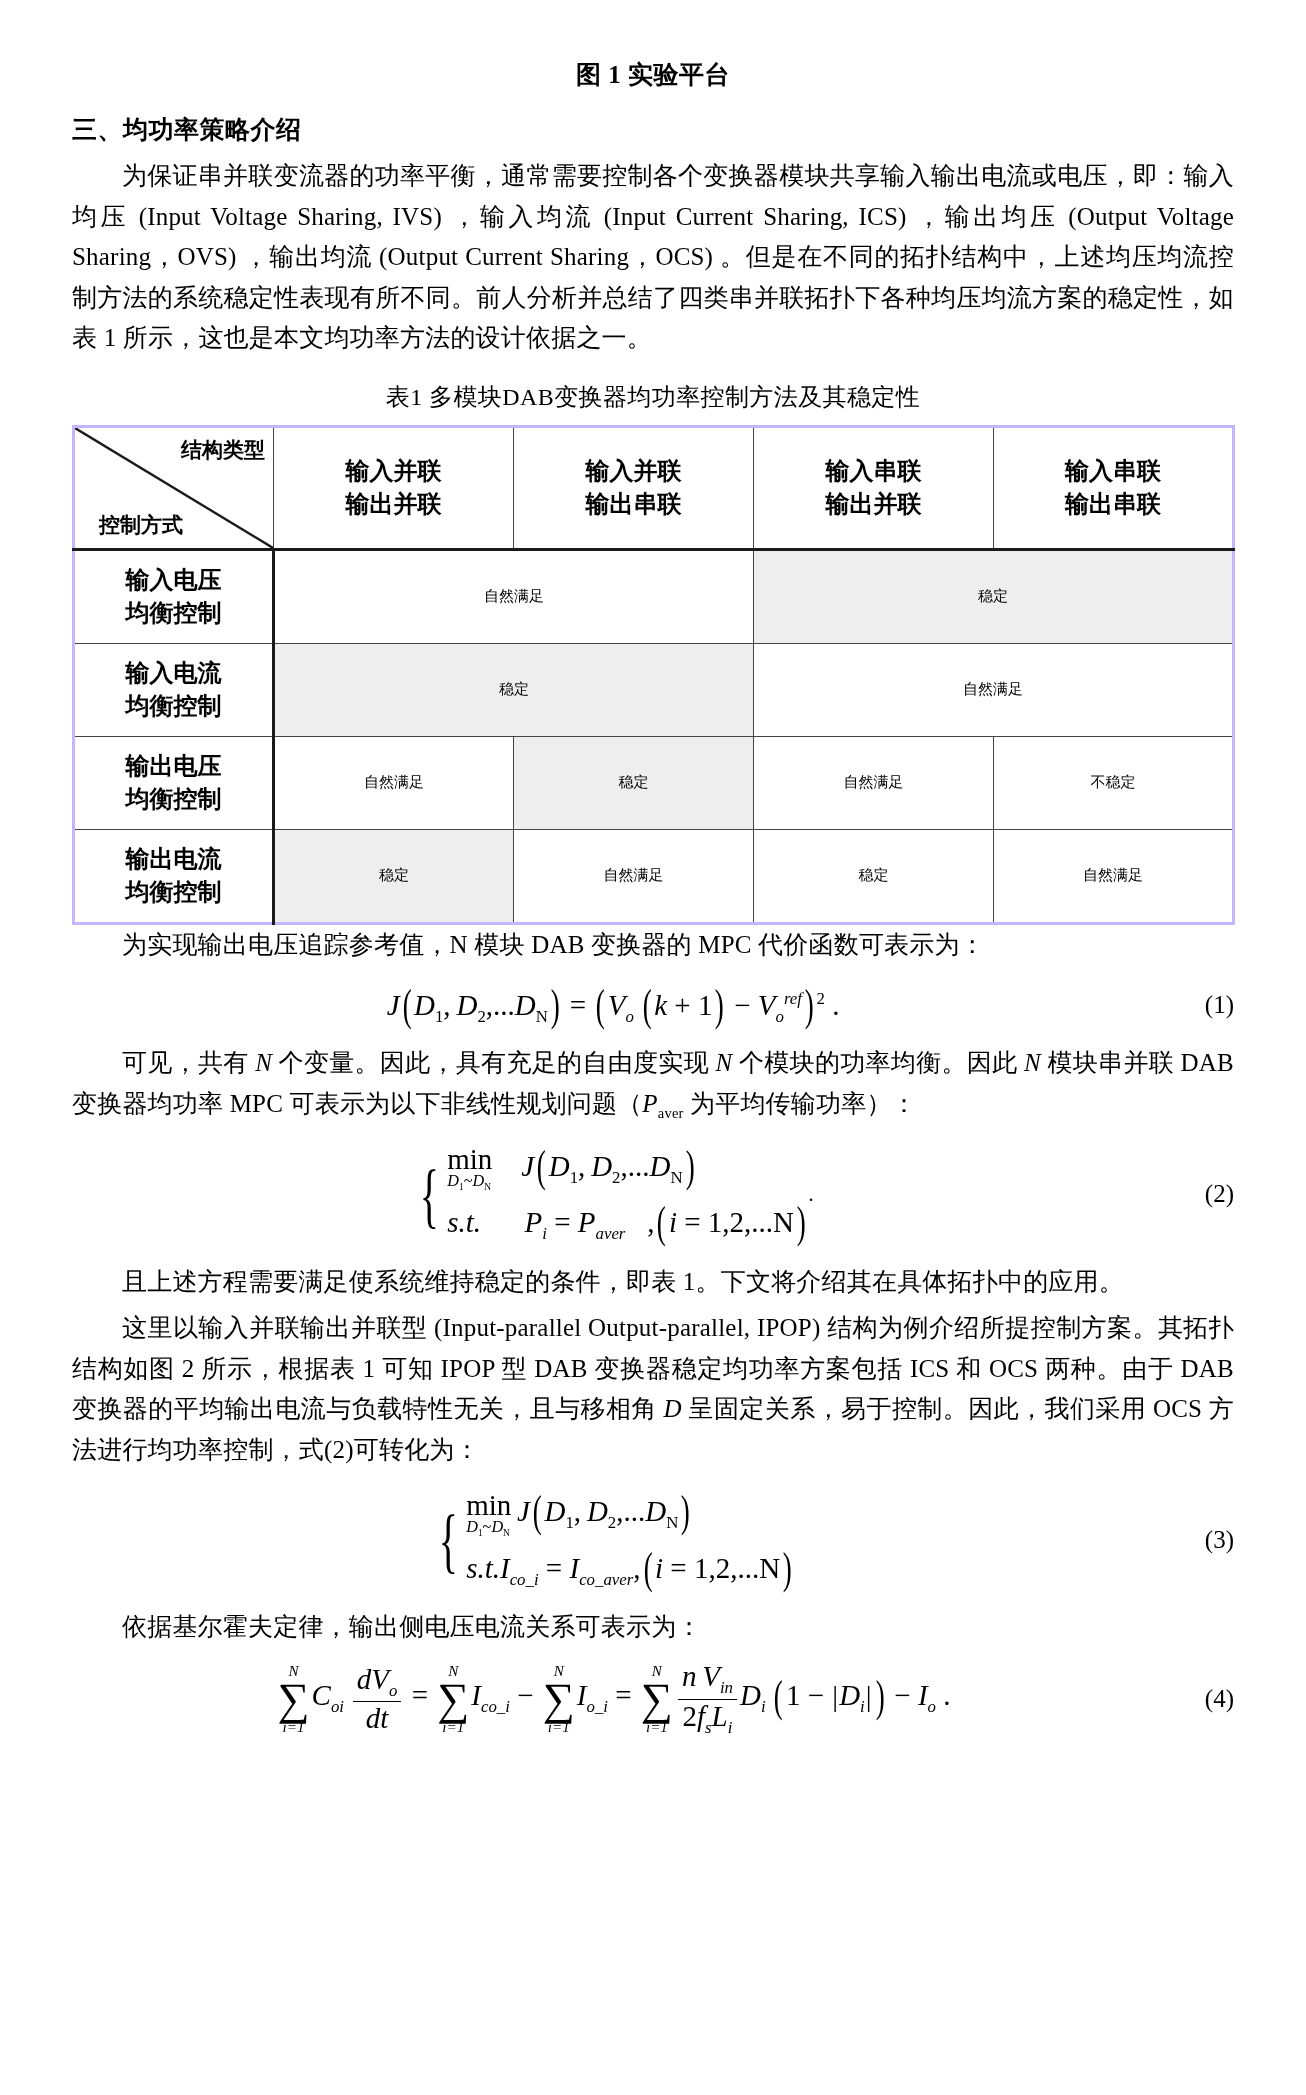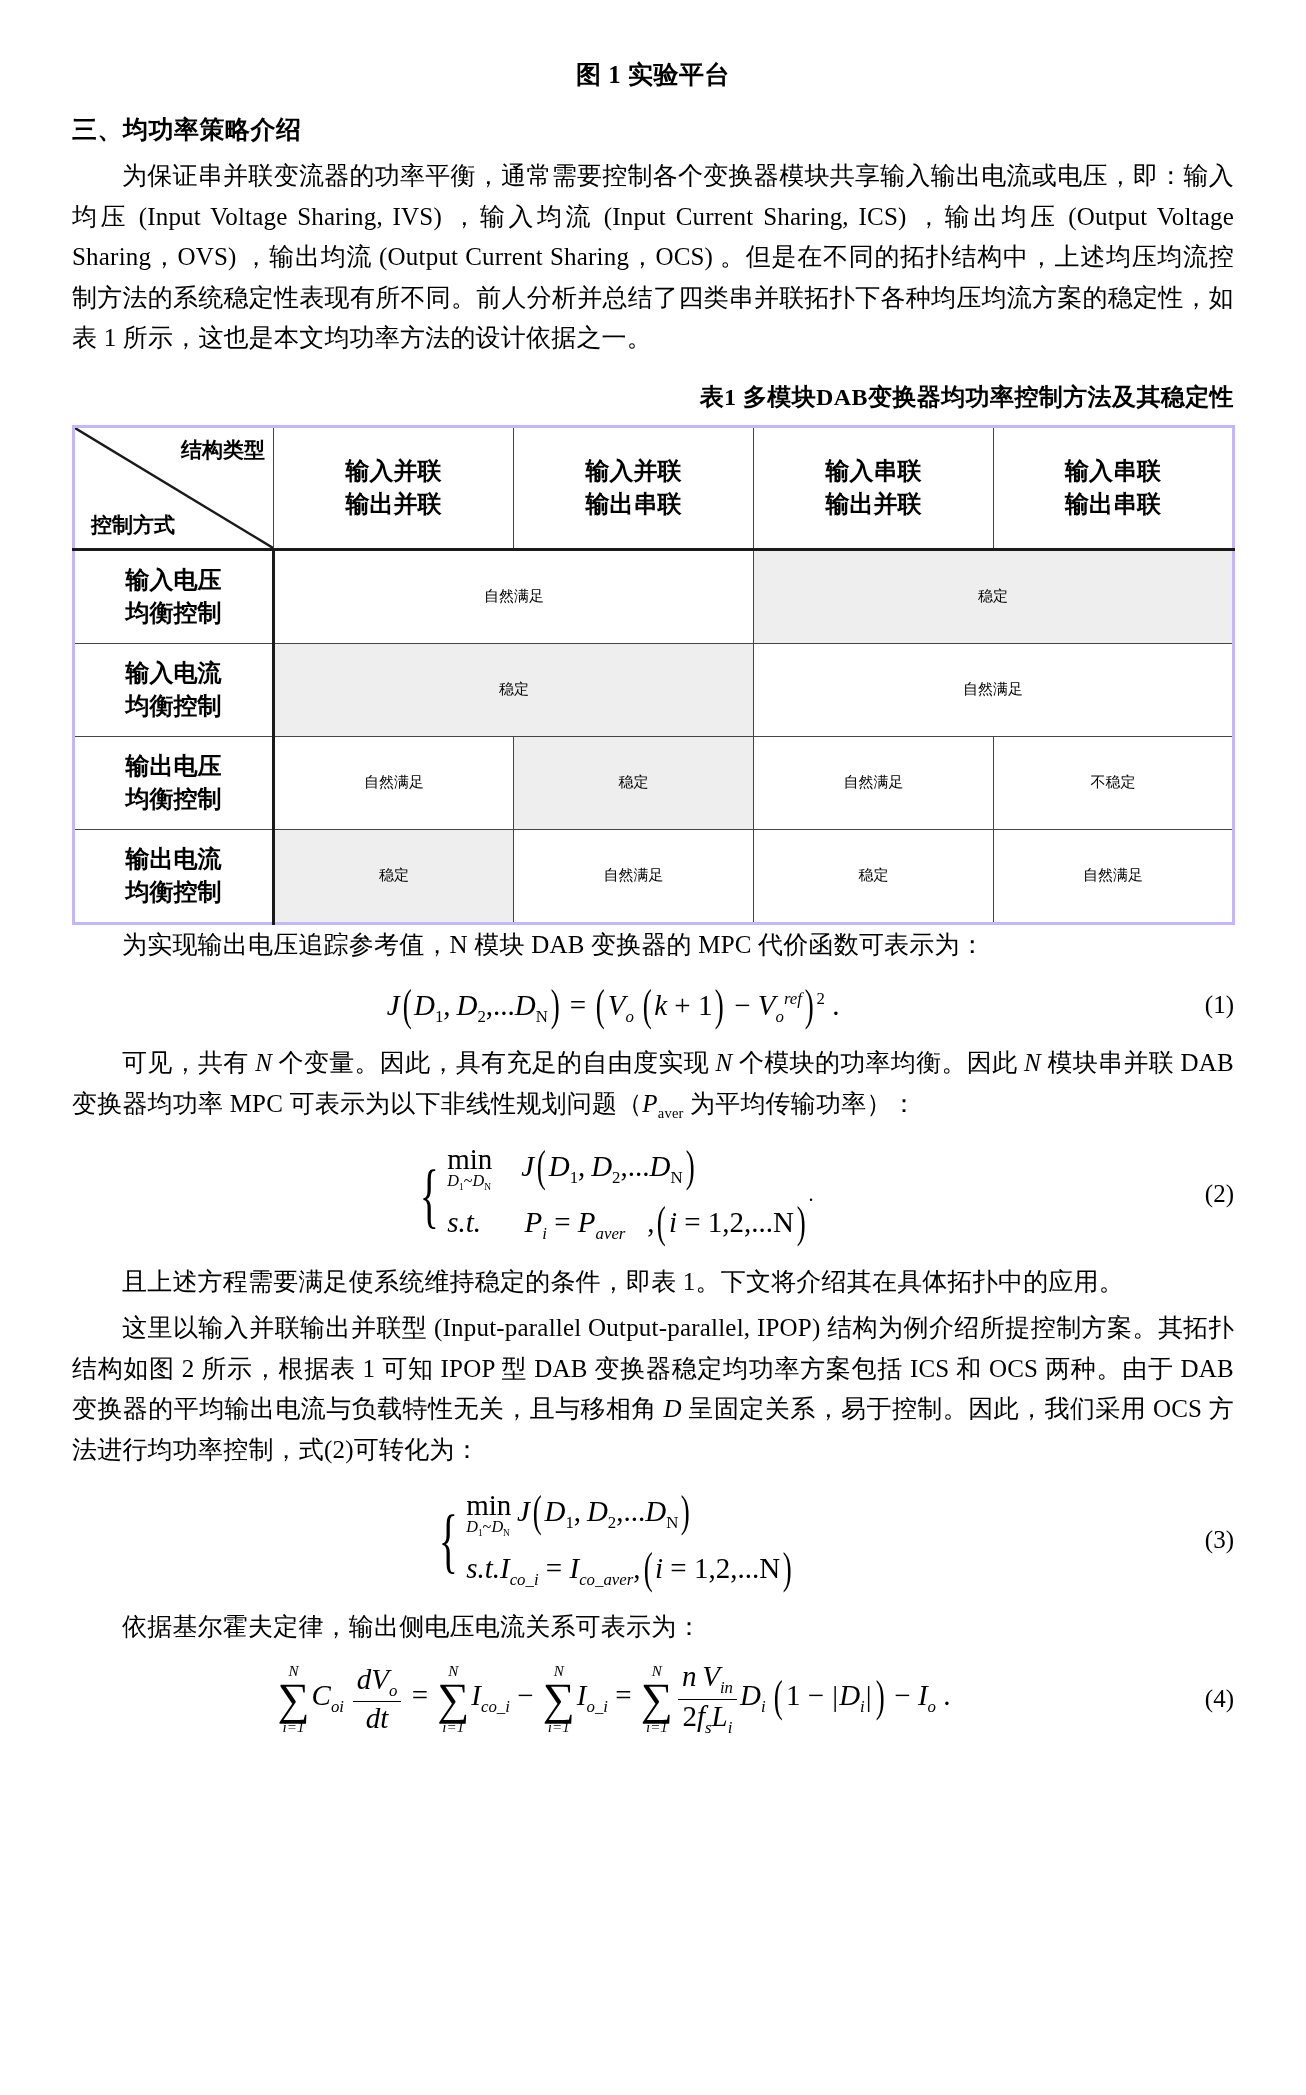--- a/index.html
+++ b/index.html
@@ -40,25 +40,24 @@
     font-size: 25px;
     line-height: 1.62;
     margin: 0 0 6px 0;
     text-align: justify;
     text-justify: inter-ideograph;
     text-indent: 2em;
     letter-spacing: 0.2px;
   }
 
   .tbl-caption {
-    text-align: right;
+    text-align: center;
     font-size: 24px;
     margin: 22px 0 12px 0;
     letter-spacing: 0.4px;
-    font-weight: bold;
   }
 
   
   table.stab {
     border-collapse: collapse;
     width: 1160px;
     margin: 0 auto;
     table-layout: fixed;
     border: 3px solid #c4b5fd;
   }
@@ -102,21 +101,21 @@
   }
   td.corner .lbl-top {
     position: absolute;
     right: 8px;
     top: 8px;
     font-size: 21px;
     font-weight: 700;
   }
   td.corner .lbl-bot {
     position: absolute;
-    left: 16px;
+    left: 24px;
     bottom: 8px;
     font-size: 21px;
     font-weight: 700;
   }
 
   
   .eqrow {
     display: flex;
     align-items: center;
     margin: 14px 0 12px 0;

